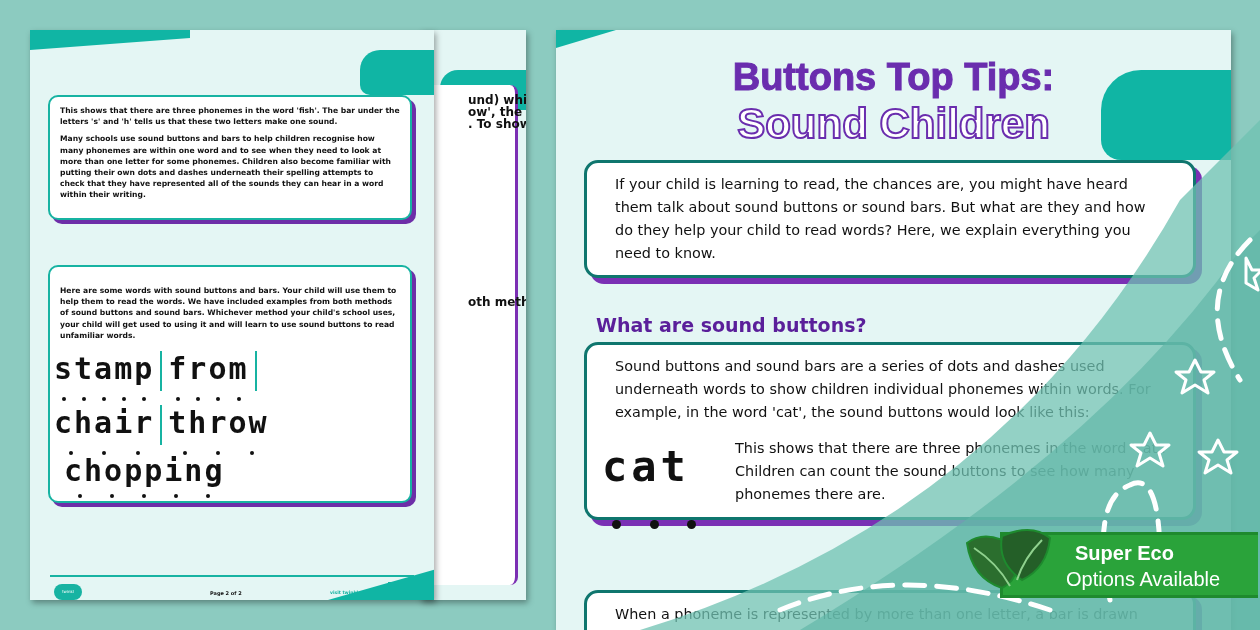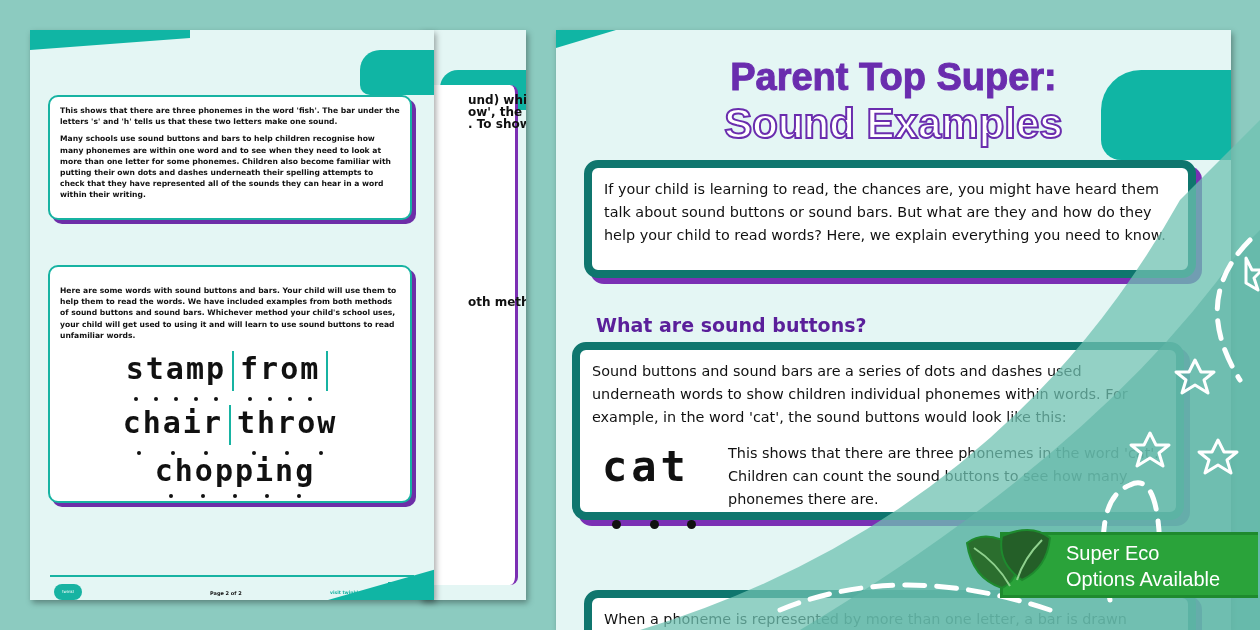--- a/index.html
+++ b/index.html
@@ -14,39 +14,39 @@
   #page-back .card { position: absolute; left: 0; top: 55px; width: 98px; height: 500px; background: #fff; border-radius: 0 8px 8px 0; border-right: 3px solid #7b2fb3; }
   #page-back .frag { position: absolute; left: 12px; font-size: 12px; font-weight: bold; color: #111; white-space: nowrap; margin-left: 36px; }
 
   
   #page-left { left: 30px; top: 30px; width: 404px; height: 570px; }
   .small-card { position: absolute; background: #fff; border: 2px solid #17b3a2; border-radius: 10px; box-shadow: 4px 4px 0 #6d2ea8; }
   .small-text { font-size: 7.6px; line-height: 11.2px; color: #111; font-weight: bold; }
   .small-text p + p { margin-top: 6px; }
   .small-heading { position: absolute; left: 24px; top: 247px; font-size: 10px; font-weight: bold; color: #6a27a8; }
 
-  .word-row { position: absolute; left: 0; width: 100%; display: flex; justify-content: center; }
+  .word-row { position: absolute; left: 0; width: 100%; display: flex; justify-content: flex-start; }
   .word { font-family: "DejaVu Sans Mono", monospace; font-size: 30px; font-weight: bold; letter-spacing: 2px; color: #111; position: relative; padding: 0 4px; }
   .word-sep { width: 2px; height: 40px; background: #17b3a2; margin: 0 2px; }
   .dots { position: absolute; left: 4px; right: 4px; bottom: -10px; display: flex; justify-content: space-around; }
   .dot { width: 4px; height: 4px; border-radius: 50%; background: #111; }
 
   .footer-line { position: absolute; left: 20px; right: 20px; top: 545px; height: 2px; background: #17b3a2; }
   .footer-logo { position: absolute; left: 24px; top: 554px; width: 28px; height: 16px; background: #17b3a2; border-radius: 10px; color: #fff; font-size: 4px; text-align: center; line-height: 16px; }
   .footer-page { position: absolute; left: 180px; top: 560px; font-size: 5px; font-weight: bold; color: #111; }
   .footer-url { position: absolute; left: 300px; top: 560px; font-size: 4.5px; font-weight: bold; color: #17b3a2; }
   .footer-badge { position: absolute; left: 358px; top: 552px; width: 22px; height: 22px; border: 1px solid #17b3a2; background: #fff; }
 
   
   #page-main { left: 556px; top: 30px; width: 675px; height: 600px; }
   .main-title { position: absolute; left: 0; width: 100%; text-align: center; font-family: "Liberation Sans", sans-serif; font-weight: bold; color: #6a2dae; }
   .main-title.t1 { top: 26px; font-size: 38px; -webkit-text-stroke: 1px #6a2dae; }
   .main-title.t2 { top: 70px; font-size: 42px; color: #fff; -webkit-text-stroke: 2px #6a2dae; }
 
-  .big-card { position: absolute; background: #fff; border: 8px solid #0f766e; border-radius: 14px; box-shadow: 6px 6px 0 #7a30b4; padding: 10px 12px; }
+  .big-card { position: absolute; background: #fff; border: 3px solid #0f766e; border-radius: 14px; box-shadow: 6px 6px 0 #7a30b4; padding: 10px 28px; }
   .body-text { font-family: "DejaVu Sans", sans-serif; font-size: 14.4px; line-height: 23px; color: #111; }
   .section-h { position: absolute; left: 40px; font-family: "DejaVu Sans", sans-serif; font-weight: bold; font-size: 19px; color: #5a1f9a; }
 
   .cat-word { position: absolute; left: 46px; top: 412px; font-family: "DejaVu Sans Mono", monospace; font-weight: bold; font-size: 42px; letter-spacing: 4px; color: #111; }
   .cat-dots { position: absolute; left: 56px; top: 490px; width: 84px; display: flex; justify-content: space-between; }
   .cat-dots .dot { width: 9px; height: 9px; }
 
   
   .overlay { position: absolute; pointer-events: none; }
   .eco-banner { position: absolute; left: 1000px; top: 532px; width: 258px; height: 66px; background: #2aa33a; border: 3px solid #1e8a2e; border-right: none; }
@@ -133,28 +133,28 @@
   <div class="footer-page">Page 2 of 2</div>
   <div class="footer-url">visit twinkl.com</div>
   <div class="footer-badge"></div>
   <div class="brush" style="left:270px; top:538px; width:140px; height:40px; clip-path:polygon(100% 0,100% 100%,0 100%);"></div>
 </div>
 
 <div class="page" id="page-main">
   <div class="brush" style="left:0; top:0; width:60px; height:18px; clip-path:polygon(0 0,100% 0,0 100%);"></div>
   <div class="brush" style="left:545px; top:40px; width:140px; height:90px; border-radius:40px 0 0 20px;"></div>
 
-  <div class="main-title t1">Parent Top Super:</div>
-  <div class="main-title t2">Sound Examples</div>
+  <div class="main-title t1">Buttons Top Tips:</div>
+  <div class="main-title t2">Sound Children</div>
 
   <div class="big-card body-text" style="left:28px; top:130px; width:612px; height:118px;">If your child is learning to read, the chances are, you might have heard them talk about sound buttons or sound bars. But what are they and how do they help your child to read words? Here, we explain everything you need to know.</div>
 
   <div class="section-h" style="top:284px;">What are sound buttons?</div>
 
-  <div class="big-card" style="left:16px; top:312px; width:612px; height:178px;">
+  <div class="big-card" style="left:28px; top:312px; width:612px; height:178px;">
     <div class="body-text">Sound buttons and sound bars are a series of dots and dashes used underneath words to show children individual phonemes within words. For example, in the word 'cat', the sound buttons would look like this:</div>
     <div class="body-text" style="position:absolute; left:148px; top:92px; width:440px;">This shows that there are three phonemes in the word 'cat'. Children can count the sound buttons to see how many phonemes there are.</div>
   </div>
   <div class="cat-word">cat</div>
   <div class="cat-dots">
       <i class="dot"></i>
       <i class="dot"></i>
       <i class="dot"></i>
     </div>
 
@@ -178,14 +178,14 @@
   </g>
 </svg>
 
 <div class="eco-banner"></div>
 <svg class="overlay" style="left:962px; top:518px;" width="90" height="80">
   <path d="M5 25 Q 25 10 55 30 Q 60 60 40 70 Q 10 60 5 25 Z" fill="#2b6e2e" stroke="#1e8a2e" stroke-width="2"></path>
   <path d="M40 18 Q 70 5 88 20 Q 85 50 60 62 Q 35 45 40 18 Z" fill="#245f28" stroke="#1e8a2e" stroke-width="2"></path>
   <path d="M12 30 Q 35 45 48 68" stroke="#8fd18e" stroke-width="2" fill="none"></path>
   <path d="M80 22 Q 62 40 55 62" stroke="#8fd18e" stroke-width="2" fill="none"></path>
 </svg>
-<div class="eco-text" style="top:542px; font-weight:normal;">Super Eco</div>
+<div class="eco-text" style="top:542px; font-weight:bold;margin-left:9px;">Super Eco</div>
 <div class="eco-text" style="top:568px;">Options Available</div>
 
 </body></html>

